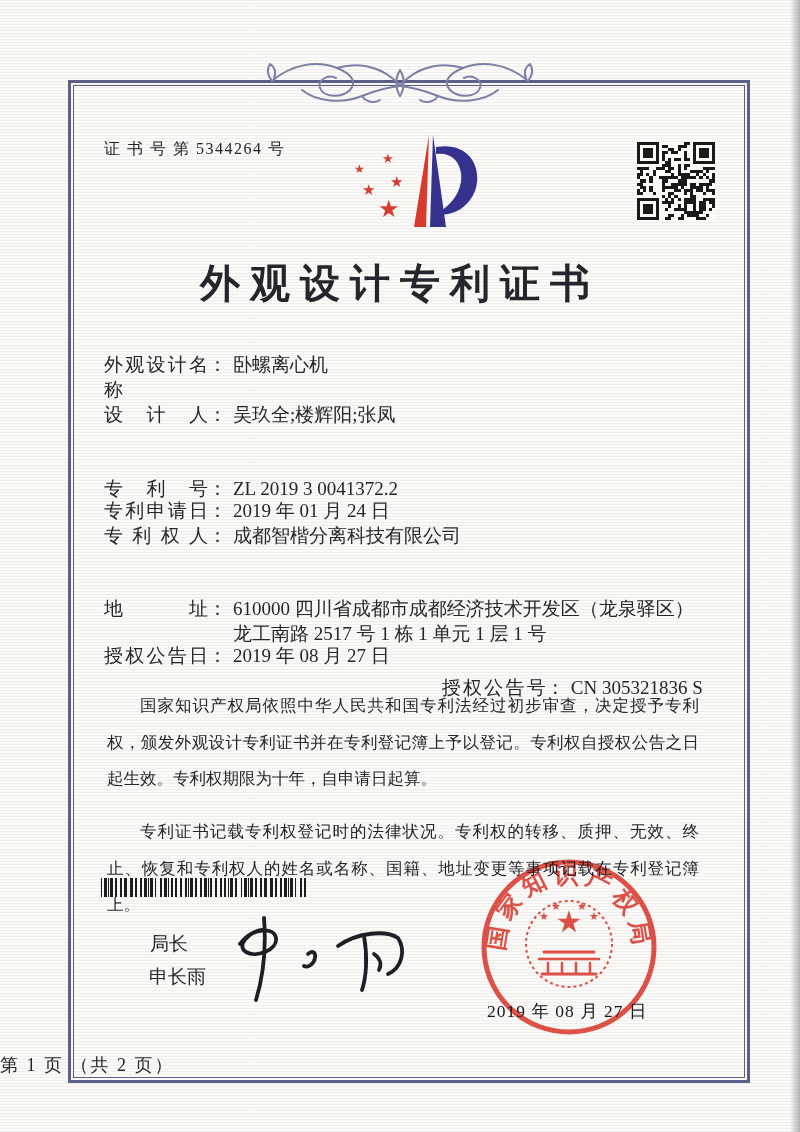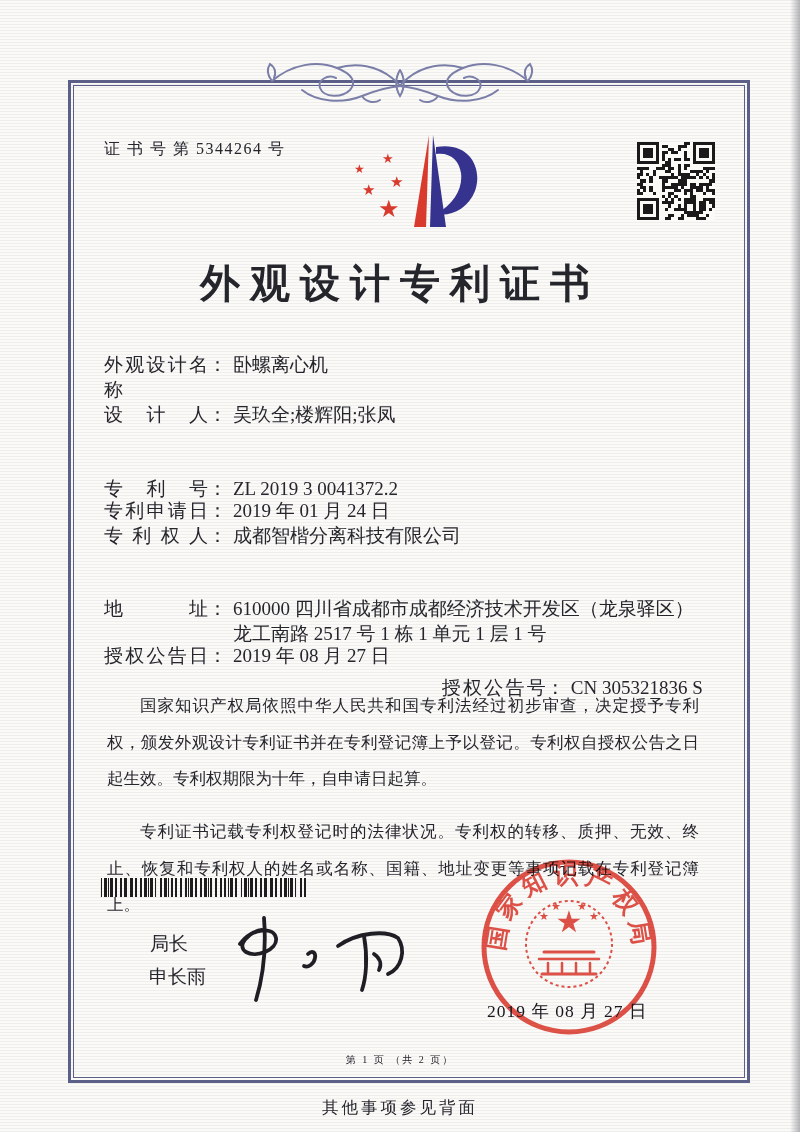--- a/index.html
+++ b/index.html
@@ -39,22 +39,22 @@
       repeating-linear-gradient(90deg,#1d1d1d 0 2px, transparent 2px 5px),
       repeating-linear-gradient(90deg,#1d1d1d 0 1px, transparent 1px 4px);}
   .director-title{position:absolute;left:107px;top:931px;font-size:19px;
     font-family:"DejaVu Sans","Liberation Sans",sans-serif;margin-left:43px;}
   .director-name{position:absolute;left:109px;top:964px;font-size:19px;
     font-family:Liberation Sans, sans-serif;margin-left:40px;}
   .sig{position:absolute;left:212px;top:910px;}
   .seal{position:absolute;left:478px;top:856px;mix-blend-mode:multiply;}
   .seal-date{position:absolute;left:487px;top:999px;font-size:17.5px;letter-spacing:1px;
     color:#17171c;z-index:5;}
-  .page-info{position:absolute;left:0;top:1053px;width:100%;text-align:center;
-    font-size:10px;letter-spacing:2px;}
+  .page-info{position:absolute;left:0;top:1053px;width:100%;
+    font-size:18px;letter-spacing:2px;}
   .back-note{position:absolute;left:0;top:1097px;width:100%;text-align:center;
     font-size:16.5px;letter-spacing:3px;}
 </style>
 </head>
 <body>
 
 <div class="page">
   <div class="waves"></div>
 
   <div class="frame">
@@ -197,16 +197,15 @@
         <path d="M66,96 h50" stroke-width="3"></path>
         <path d="M61,103 h60" stroke-width="2.5"></path>
         <path d="M70,107 v9 M84,107 v9 M98,107 v9 M112,107 v9" stroke-width="2.5"></path>
         <path d="M64,118 h54" stroke-width="3"></path>
       </g>
     </g>
   </svg>
   <div class="seal-date">2019 年 08 月 27 日</div>
 
   <div class="page-info">第 1 页 （共 2 页）</div>
-  <div class="back-note">其他事项参见背面</div>
 
   <div class="scan-right"></div>
 </div>
 
 </body></html>

